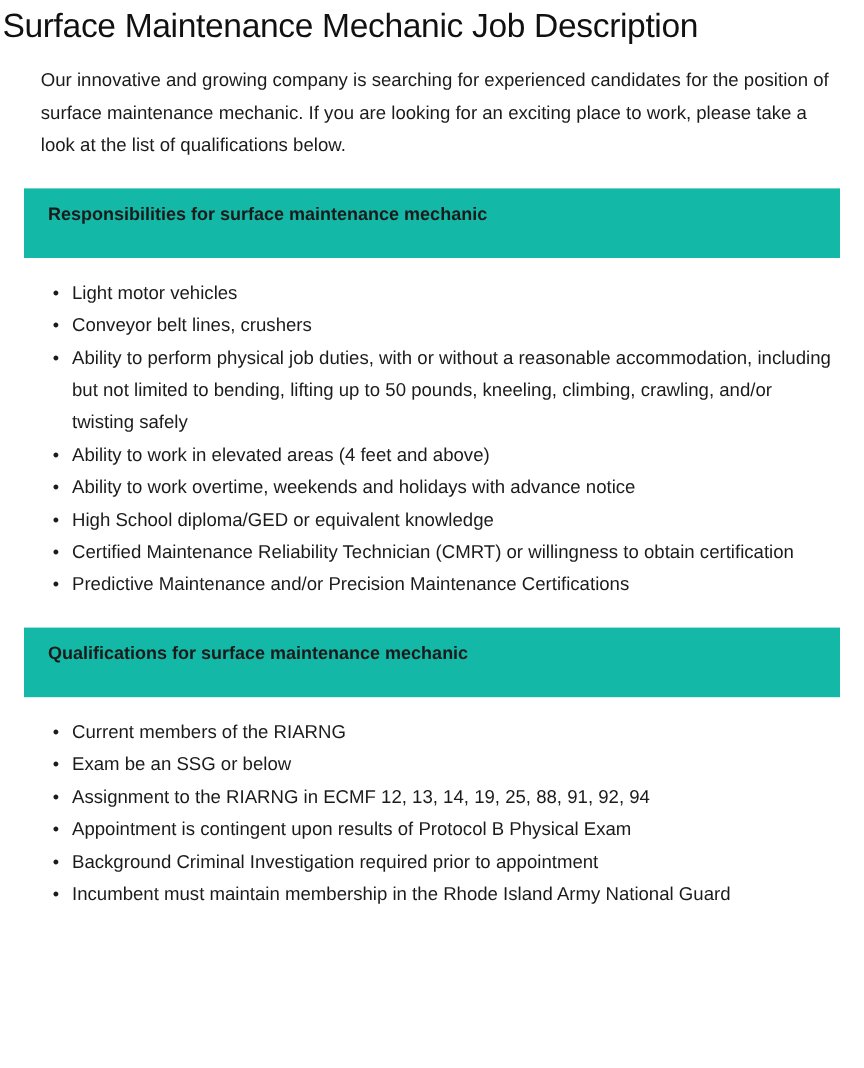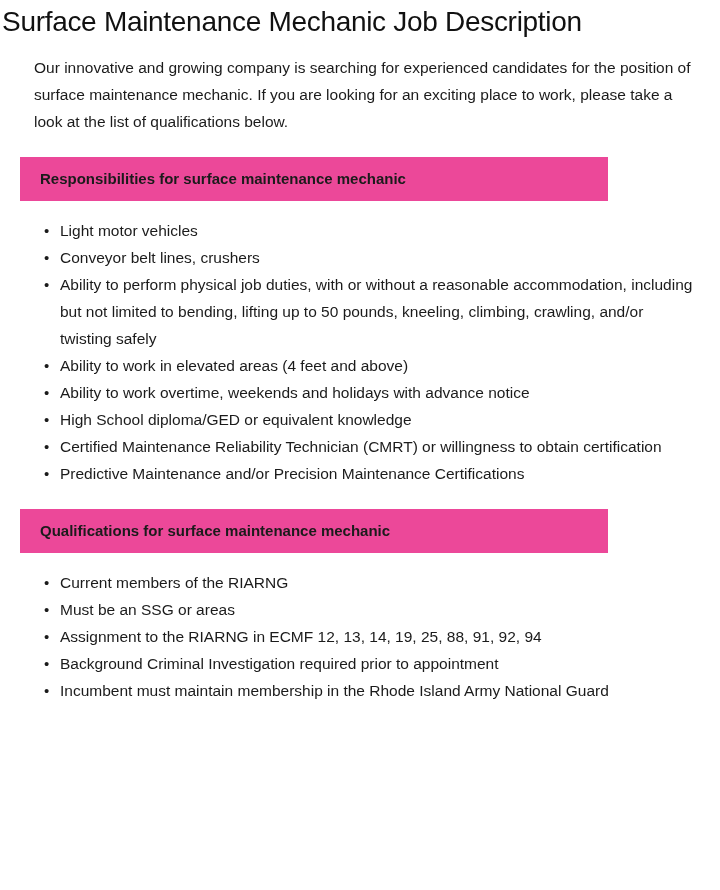--- a/index.html
+++ b/index.html
@@ -35,24 +35,24 @@
     font-size: 15.5px;
     line-height: 27px;
     color: #1b1b1b;
     max-width: 672px;
   }
   .section {
     margin-top: 22px;
   }
   .section-header {
     margin: 0 20px 0 20px;
-    background: #ec4899;
-    padding: 12px 20px 12px 20px;
+    background: #14b8a6;
+    padding: 12px 20px 26px 20px;
     box-sizing: border-box;
-    width: 588px;
+    width: 680px;
   }
   .section-header-text {
     font-size: 15px;
     font-weight: bold;
     line-height: 20px;
     color: #1b1b1b;
   }
   ul.items {
     margin: 16px 0 0 0;
     padding: 0 22px 0 60px;
@@ -100,20 +100,21 @@
       <li>Predictive Maintenance and/or Precision Maintenance Certifications</li>
     </ul>
   </div>
 
   <div class="section">
     <div class="section-header">
       <span class="section-header-text">Qualifications for surface maintenance mechanic</span>
     </div>
     <ul class="items">
       <li>Current members of the RIARNG</li>
-      <li>Must be an SSG or areas</li>
+      <li>Exam be an SSG or below</li>
       <li>Assignment to the RIARNG in ECMF 12, 13, 14, 19, 25, 88, 91, 92, 94</li>
+      <li>Appointment is contingent upon results of Protocol B Physical Exam</li>
       <li>Background Criminal Investigation required prior to appointment</li>
       <li>Incumbent must maintain membership in the Rhode Island Army National Guard</li>
     </ul>
   </div>
 
 </div>
 
 </body></html>

